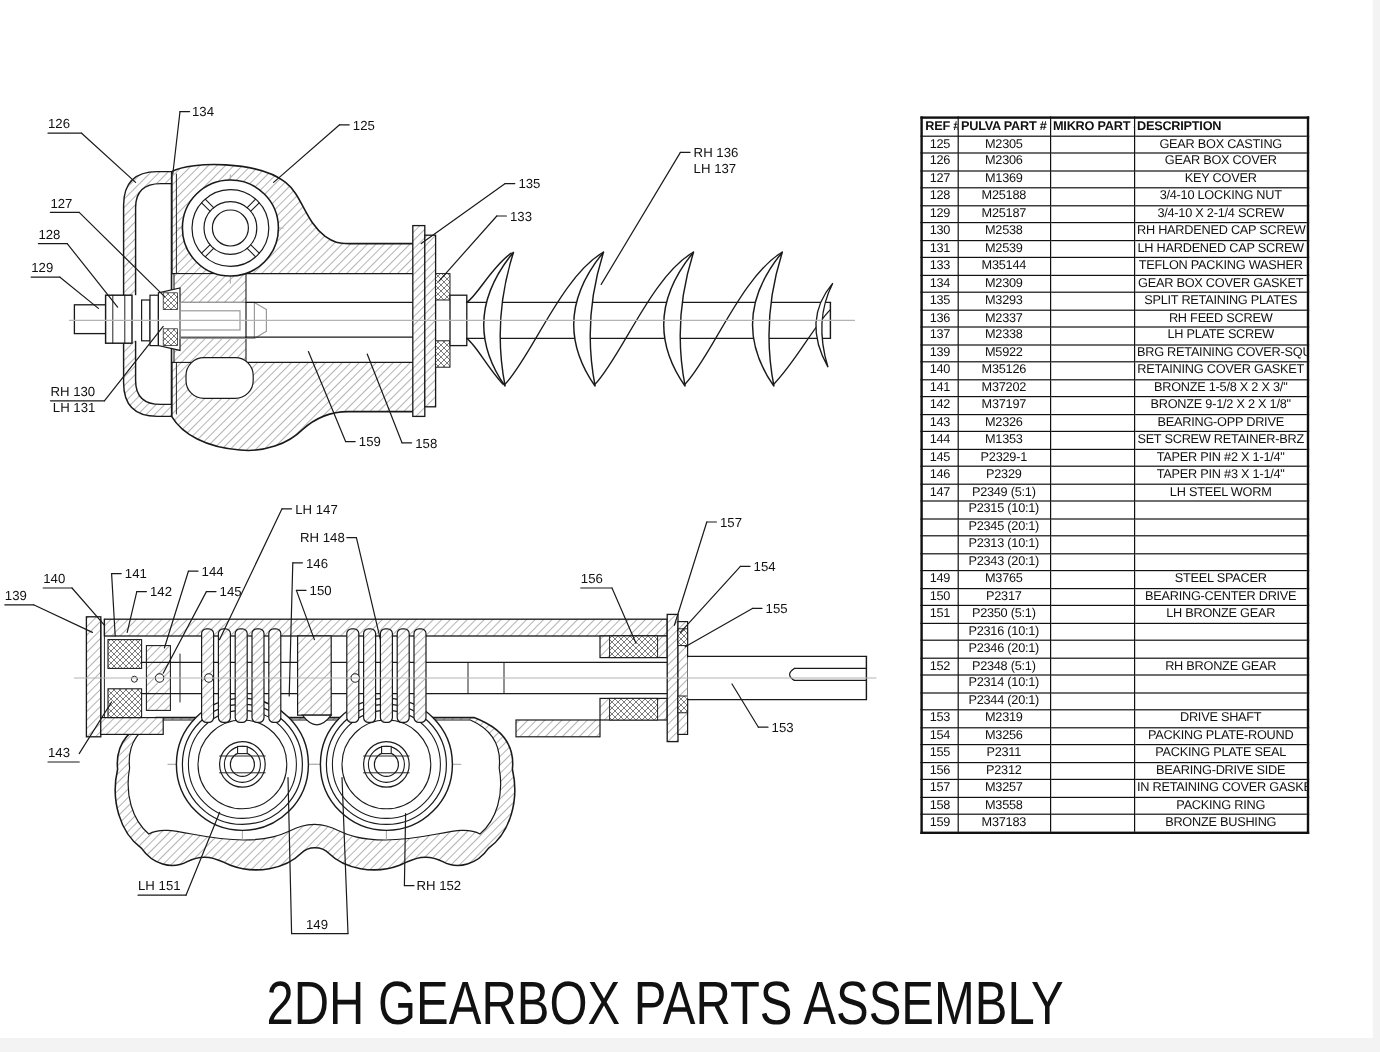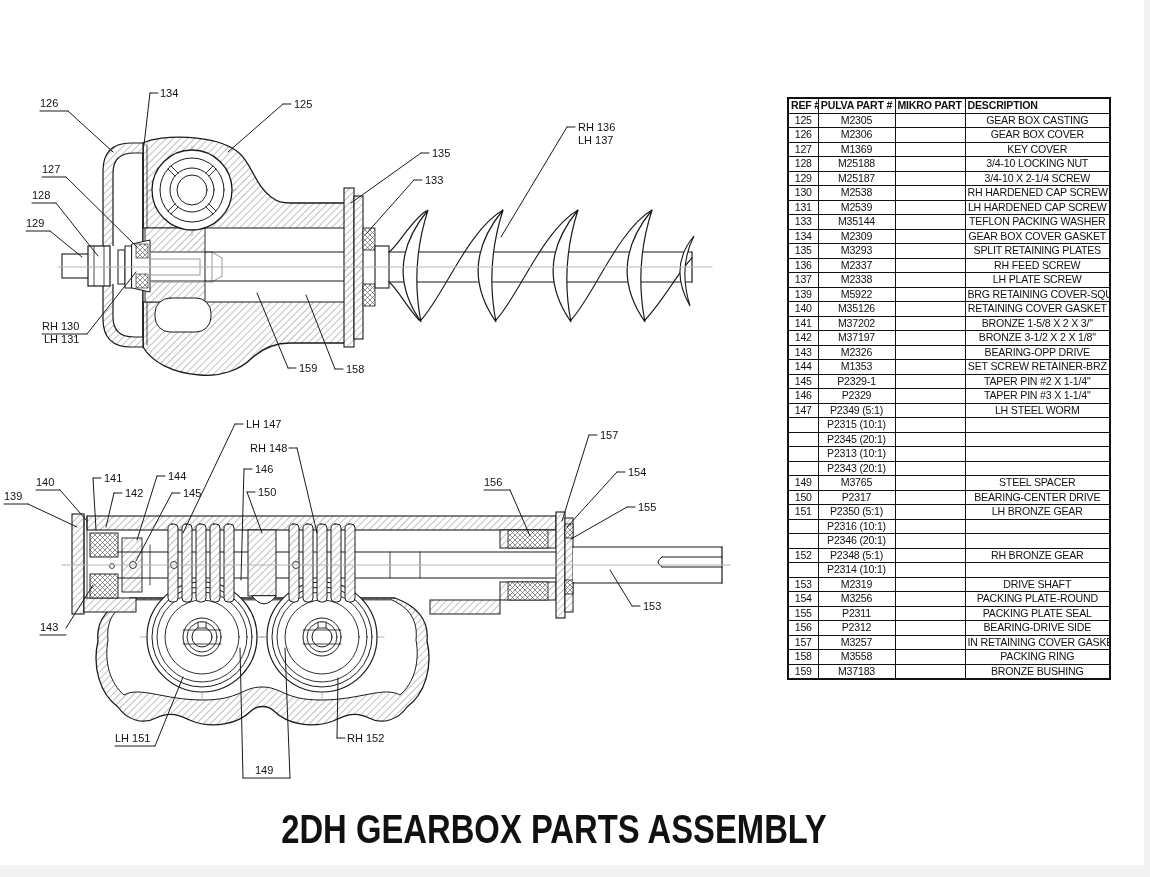--- a/index.html
+++ b/index.html
@@ -1,35 +1,35 @@
 <!DOCTYPE html>
 <html><head>
 <meta charset="utf-8">
 <style>
   html,body{margin:0;padding:0;background:#ffffff;}
   .page{position:relative;width:1150px;height:877px;background:#ffffff;overflow:hidden;
         font-family:"Liberation Sans",sans-serif;}
   .drawing-svg{position:absolute;left:0;top:0;}
   
-  .parts-table{position:absolute;left:787px;top:97px;width:322px;}
+  .parts-table{position:absolute;left:767px;top:97px;width:322px;}
   .parts-table table{border-collapse:collapse;width:322px;table-layout:fixed;
         border:2px solid #111;}
   .parts-table td,.parts-table th{border:1px solid #111;height:13.5px;padding:0 2px;
         font-size:10.6px;line-height:13px;color:#111;overflow:hidden;white-space:nowrap;
         letter-spacing:-0.2px;font-family:"Liberation Sans",sans-serif;}
   .parts-table th{font-weight:bold;text-align:left;}
   .parts-table th.c,.parts-table td.c{text-align:center;}
   .parts-table td.l{text-align:center;}
   .col-ref{width:30px;}
   .col-pulva{width:77px;}
   .col-mikro{width:70px;}
   .col-desc{width:145px;}
   
   .caption{position:absolute;left:0;right:42px;top:806px;text-align:center;
-        font-size:41px;font-weight:700;color:#111;white-space:nowrap;}
+        font-size:51px;font-weight:400;color:#111;white-space:nowrap;}
   .caption span{display:inline-block;transform:scaleX(0.8);transform-origin:center;}
   
   .strip-bottom{position:absolute;left:0;right:0;top:865px;height:12px;background:#f3f3f3;}
   .strip-right{position:absolute;top:0;bottom:0;left:1144px;width:6px;background:#f3f3f3;}
   svg text.lbl{font-family:"Liberation Sans",sans-serif;font-size:11px;fill:#111;}
 </style>
 </head>
 <body>
 
 <div class="page">
@@ -513,21 +513,21 @@
           <tr>
             <td class="c">141</td>
             <td class="c">M37202</td>
             <td class="c"></td>
             <td class="l">BRONZE 1-5/8 X 2 X 3/"</td>
           </tr>
           <tr>
             <td class="c">142</td>
             <td class="c">M37197</td>
             <td class="c"></td>
-            <td class="l">BRONZE 3-1/2 X 2 X 1/8"</td>
+            <td class="l">BRONZE 9-1/2 X 2 X 1/8"</td>
           </tr>
           <tr>
             <td class="c">143</td>
             <td class="c">M2326</td>
             <td class="c"></td>
             <td class="l">BEARING-OPP DRIVE</td>
           </tr>
           <tr>
             <td class="c">144</td>
             <td class="c">M1353</td>
@@ -608,20 +608,26 @@
           </tr>
           <tr>
             <td class="c">152</td>
             <td class="c">P2348 (5:1)</td>
             <td class="c"></td>
             <td class="l">RH BRONZE GEAR</td>
           </tr>
           <tr>
             <td class="c"></td>
             <td class="c">P2314 (10:1)</td>
+            <td class="c"></td>
+            <td class="l"></td>
+          </tr>
+          <tr>
+            <td class="c"></td>
+            <td class="c">P2344 (20:1)</td>
             <td class="c"></td>
             <td class="l"></td>
           </tr>
           <tr>
             <td class="c">153</td>
             <td class="c">M2319</td>
             <td class="c"></td>
             <td class="l">DRIVE SHAFT</td>
           </tr>
           <tr>

